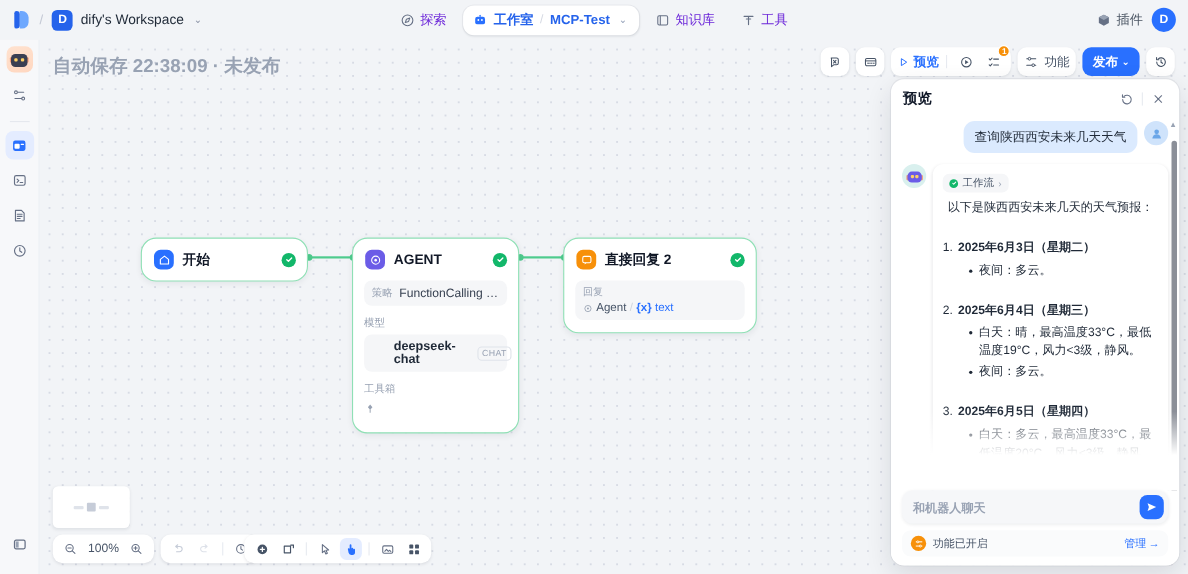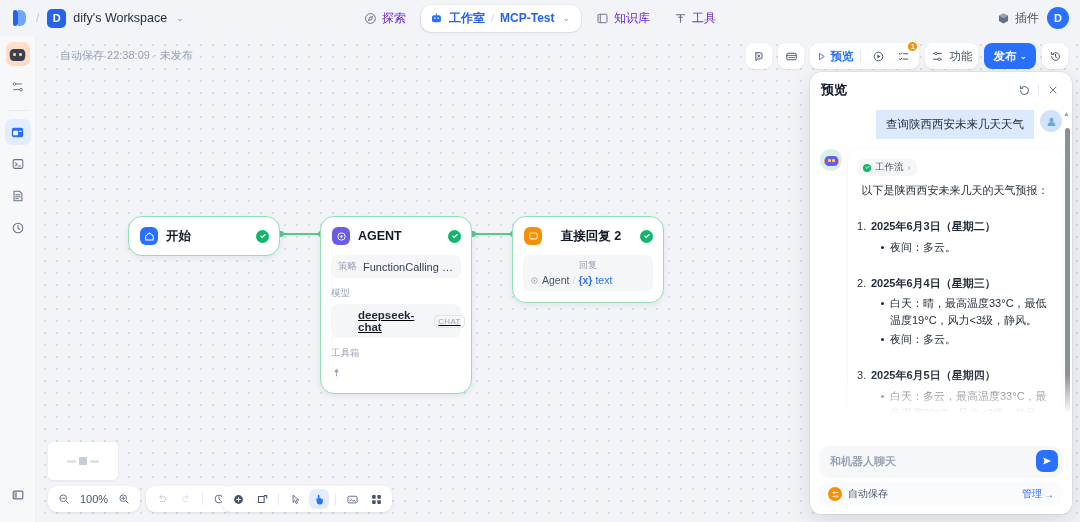--- a/index.html
+++ b/index.html
@@ -87,21 +87,21 @@
   .side-bottom { position: absolute; bottom: 8px; left: 5px; }
 
   
   .canvas {
     position: absolute; top: 36px; left: 36px; width: 1044px; height: 486px;
     background-color: #f2f4f7;
     background-image: radial-gradient(#d7dbe4 1px, transparent 1px);
     background-size: 12px 12px; background-position: 3px 3px; overflow: hidden;
   }
   .autosave {
-    position: absolute; top: 12px; left: 24px; font-size: 11px; color: #98a2b3; z-index: 5;
+    position: absolute; top: 12px; left: 12px; font-size: 17px; color: #98a2b3; z-index: 5; font-weight: bold;
   }
 
   
   .edge { position: absolute; height: 2px; background: #4ecb8d; z-index: 2; }
   .edge::before, .edge::after {
     content: ""; position: absolute; top: -2px; width: 6px; height: 6px;
     background: #4ecb8d; border-radius: 50%;
   }
   .edge::before { left: -3px; } .edge::after { right: -3px; }
 
@@ -127,21 +127,21 @@
   .node-body { padding: 0 10px 11px; }
   .strategy-row {
     background: #f5f6f8; border-radius: 7px; padding: 5px 7px;
     display: flex; align-items: center; gap: 6px; overflow: hidden; white-space: nowrap;
   }
   .strategy-tag { font-size: 9.5px; color: #98a2b3; flex: 0 0 auto; }
   .strategy-val { font-size: 11px; color: #374151; overflow: hidden; text-overflow: ellipsis; }
   .field-label { font-size: 9.5px; color: #98a2b3; margin: 9px 0 4px; }
   .model-row {
     background: #f5f6f8; border-radius: 7px; padding: 5px 7px;
-    display: flex; align-items: center; gap: 20px; text-decoration: underline;
+    display: flex; align-items: center; gap: 20px;
   }
   .model-name { font-size: 11.5px; font-weight: 700; color: #1f2937; }
   .chat-chip {
     font-size: 8px; color: #98a2b3; border: 1px solid #dfe3ea;
     border-radius: 4px; padding: 1px 3px; letter-spacing: .3px;
   }
   .toolbox-dot { margin-top: 2px; }
   .reply-row {
     background: #f5f6f8; border-radius: 7px; padding: 4px 7px 5px;
   }
@@ -218,21 +218,21 @@
     flex: 1; overflow: hidden; position: relative; padding: 4px 10px 0 10px;
   }
   .scrollbar {
     position: absolute; right: 2px; top: 22px; width: 5px; height: 340px;
     background: #8b8f98; border-radius: 3px;
   }
   .sb-arrow { position: absolute; right: 2px; color: #98a2b3; font-size: 7px; }
 
   .msg-user { display: flex; align-items: flex-start; justify-content: flex-end; gap: 6px; margin-bottom: 10px; }
   .bubble-user {
-    background: #dbeafe; color: #1f2937; border-radius: 0;
+    background: #dbeafe; color: #1f2937; border-radius: 10px;
     padding: 7px 10px; font-size: 11.5px; max-width: 180px;
   }
   .av-user {
     width: 22px; height: 22px; border-radius: 50%; background: #cfe3fb;
     display: flex; align-items: center; justify-content: center; flex: 0 0 auto;
   }
   .msg-bot { display: flex; align-items: flex-start; gap: 6px; }
   .av-bot {
     width: 22px; height: 22px; border-radius: 50%;
     background: #d9f0ee; display: flex; align-items: center; justify-content: center; flex: 0 0 auto;
@@ -474,21 +474,21 @@
         <div class="field-label">工具箱</div>
         <div class="toolbox-dot">
           <svg width="11" height="11" viewBox="0 0 16 16">
             <path d="M8 2.5 L11 6 L8 9.5 L5 6 Z" fill="#98a2b3"></path>
             <path d="M8 9.5 v3.4" stroke="#98a2b3" stroke-width="1.3" stroke-linecap="round"></path>
           </svg>
         </div>
       </div>
     </div>
 
-    <div class="node" style="left:476px; top:180px; width:152px;text-align:center;">
+    <div class="node" style="left:476px; top:180px; width:176px;">
       <div class="node-head">
         <span class="node-ico orange">
           <svg width="11" height="11" viewBox="0 0 16 16">
             <rect x="2.6" y="3" width="10.8" height="8.4" rx="2" fill="none" stroke="#fff" stroke-width="1.4"></rect>
             <path d="M5.2 11.4 L5.2 13.6 L7.6 11.4" fill="#fff"></path>
           </svg>
         </span>
         <span class="node-title">直接回复 2</span>
         <span class="node-check">
           <svg width="8" height="8" viewBox="0 0 12 12">
@@ -764,21 +764,21 @@
       </div>
       <div class="feat-row">
         <span class="feat-ico">
           <svg width="9" height="9" viewBox="0 0 16 16">
             <circle cx="8" cy="8" r="6" fill="#fff" fill-opacity=".0"></circle>
             <path d="M3.4 4.6 h9.2 M3.4 11.4 h9.2" stroke="#fff" stroke-width="1.6" stroke-linecap="round"></path>
             <circle cx="6" cy="4.6" r="1.6" fill="#f79009" stroke="#fff" stroke-width="1.3"></circle>
             <circle cx="10" cy="11.4" r="1.6" fill="#f79009" stroke="#fff" stroke-width="1.3"></circle>
           </svg>
         </span>
-        <span class="feat-txt">自动保存</span>
+        <span class="feat-txt">功能已开启</span>
         <span class="feat-manage">
           <span>管理</span>
           <span>→</span>
         </span>
       </div>
     </div>
   </div>
 
 </div>
 

